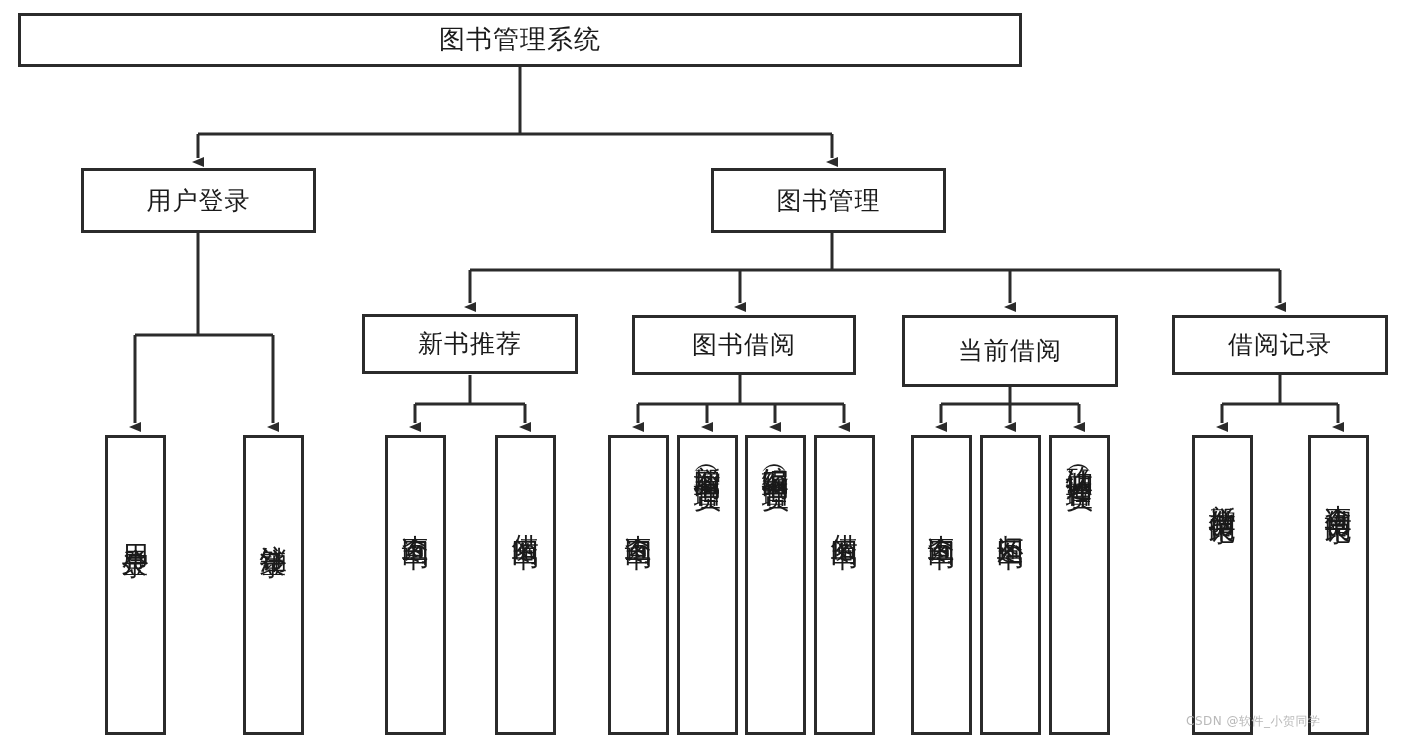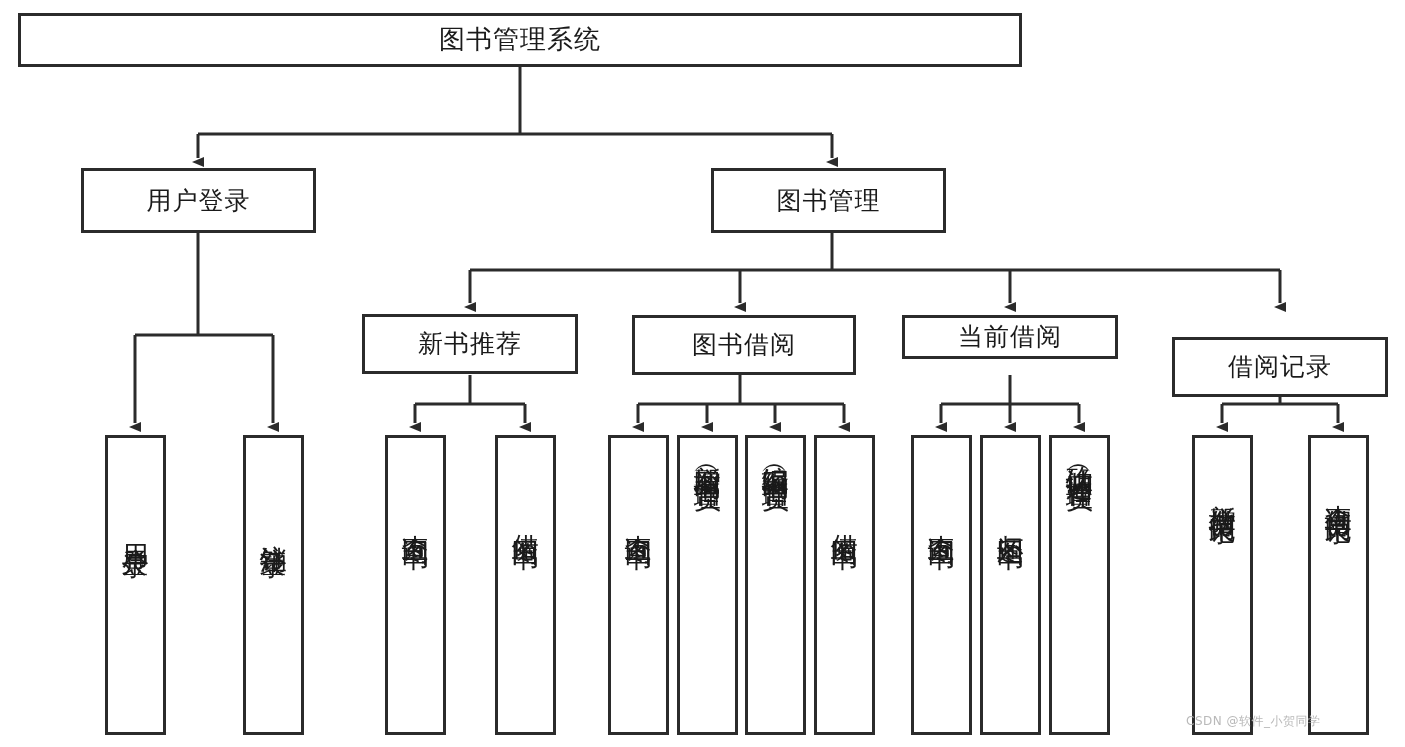--- a/index.html
+++ b/index.html
@@ -140,24 +140,24 @@
   <div class="node horiz" style="left:711px; top:168px; width:235px; height:65px;">
     <span class="label">图书管理</span>
   </div>
 
   <div class="node horiz" style="left:362px; top:314px; width:216px; height:60px;">
     <span class="label">新书推荐</span>
   </div>
   <div class="node horiz" style="left:632px; top:315px; width:224px; height:60px;">
     <span class="label">图书借阅</span>
   </div>
-  <div class="node horiz" style="left:902px; top:315px; width:216px; height:44px;">
+  <div class="node horiz" style="left:902px; top:315px; width:216px; height:72px;">
     <span class="label">当前借阅</span>
   </div>
-  <div class="node horiz" style="left:1172px; top:315px; width:216px; height:60px;margin-top:22px;">
+  <div class="node horiz" style="left:1172px; top:315px; width:216px; height:60px;">
     <span class="label">借阅记录</span>
   </div>
 
   <div class="node vert" style="left:105px; top:435px; width:61px; height:300px; padding-top:85px;">
     <span class="label">用户登录</span>
   </div>
   <div class="node vert" style="left:243px; top:435px; width:61px; height:300px; padding-top:85px;">
     <span class="label">注销登录</span>
   </div>
 

